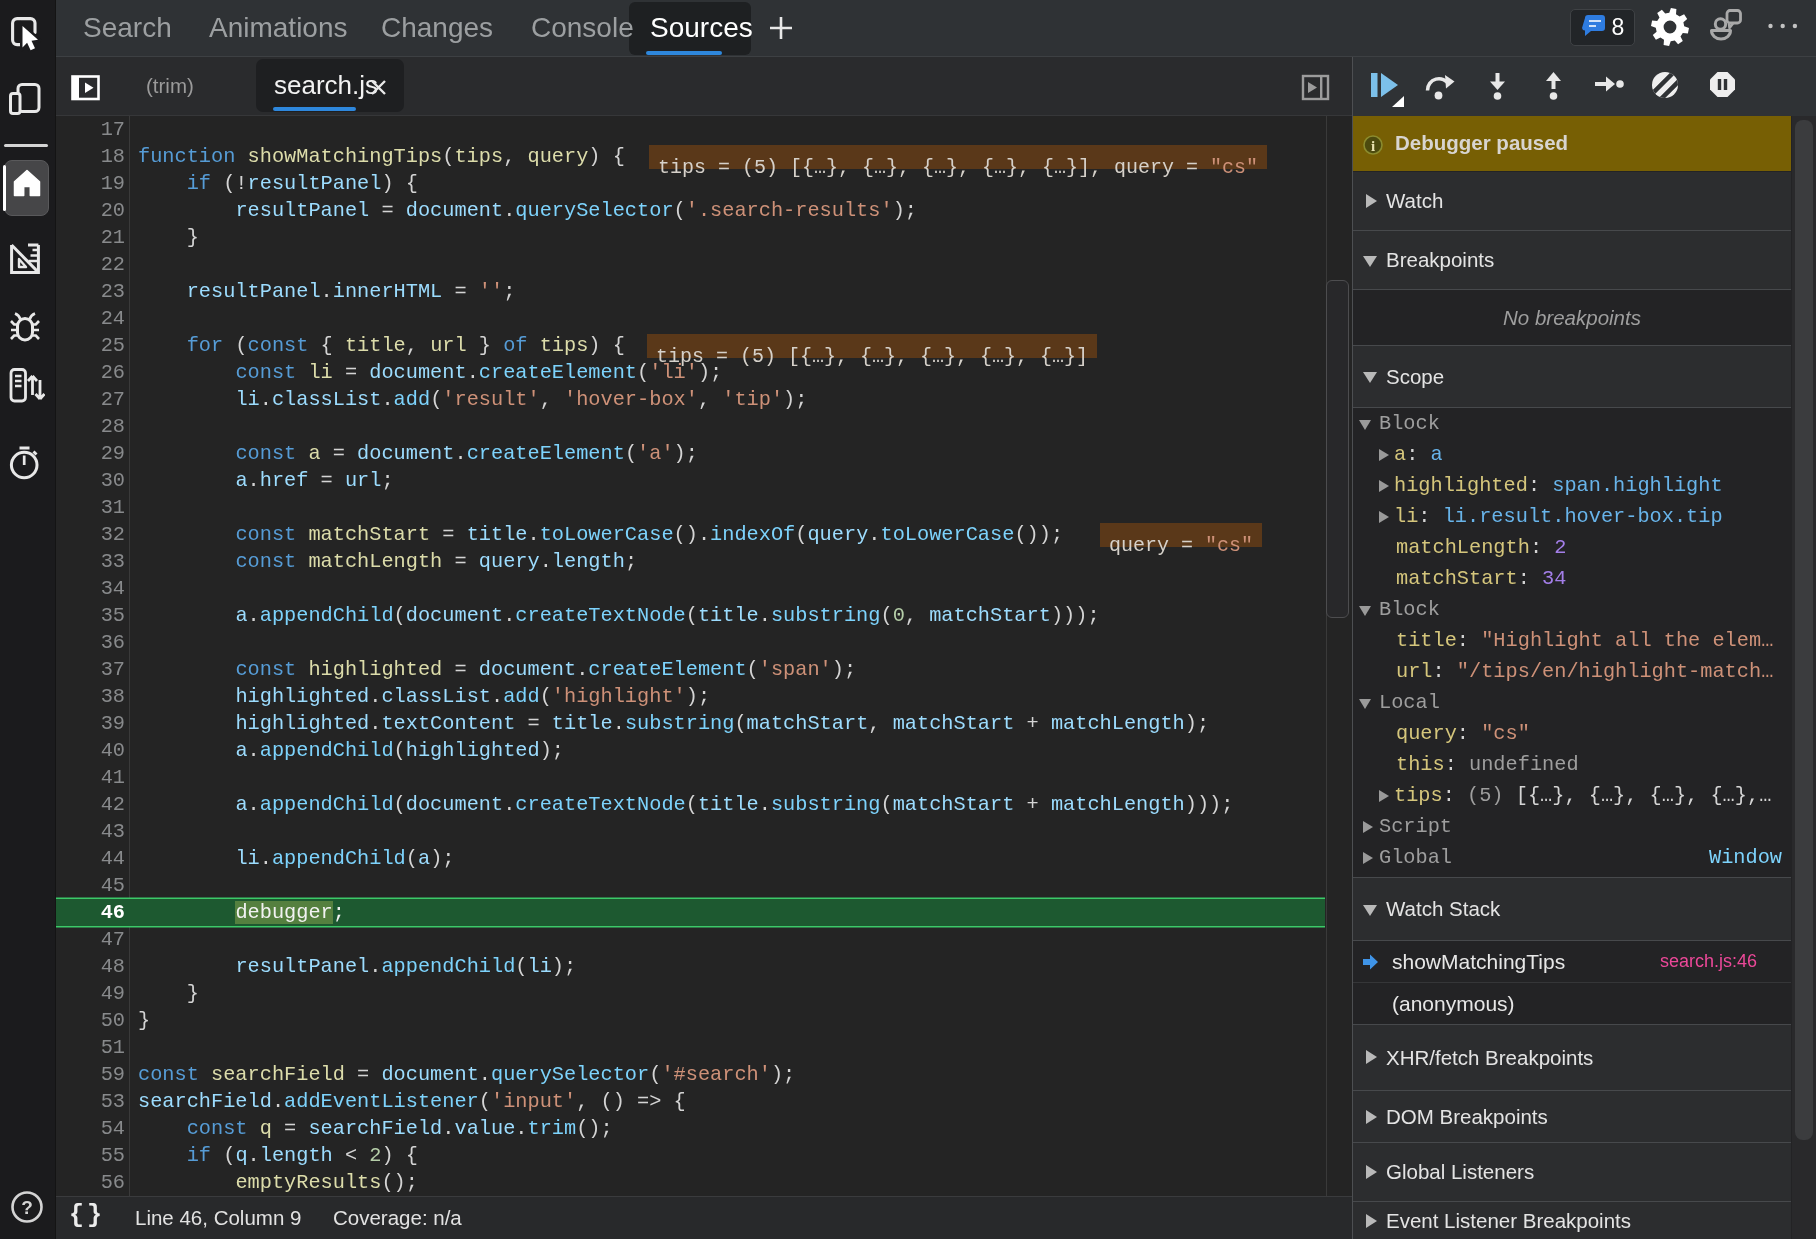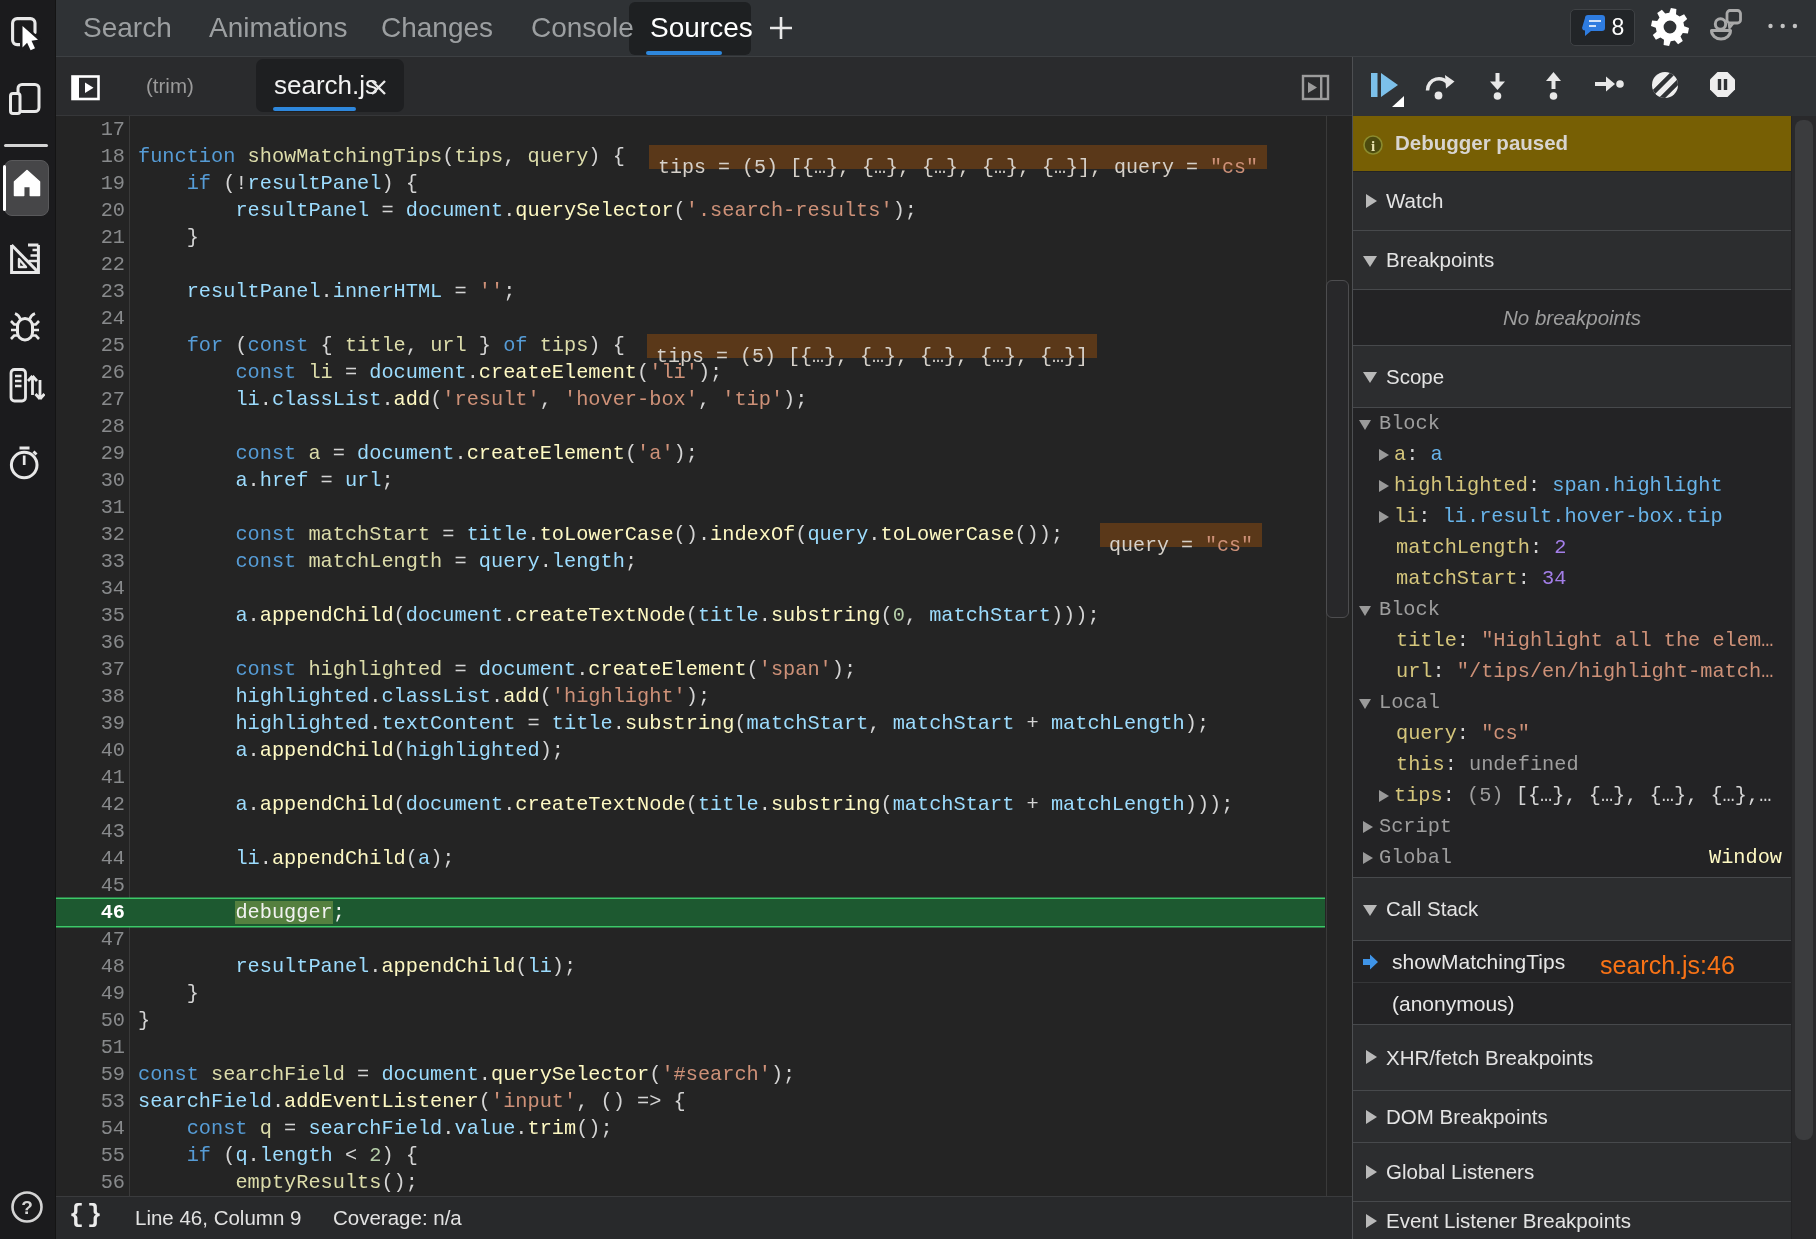--- a/index.html
+++ b/index.html
@@ -16,42 +16,42 @@
 #srcunderline{left:646px;top:51px;width:76px;height:4px;background:#2e87dc;border-radius:2px}
 
 #filerow{left:56px;top:57px;width:1296px;height:59px;background:#2a2b2d;border-bottom:1px solid #363739}
 #ftabbg{left:256px;top:59px;width:148px;height:53px;background:#1e1f21;border-radius:7px}
 #funderline{left:273px;top:107px;width:83px;height:4px;background:#2e87dc;border-radius:2px}
 
 .cl{position:absolute;left:56px;width:1260px;height:27px;line-height:27px;white-space:pre;
  font-family:"Liberation Mono",monospace;font-size:20.3px;color:#d4d4d4;letter-spacing:0px}
 .num{position:absolute;left:0px;width:69px;text-align:right;color:#888a8c;}
 .code{position:absolute;left:82px;top:0}
-.k{color:#569cd6}.d{color:#dcdcaa}.v{color:#9cdcfe}.m{color:#fef9c3}.s{color:#ce9178}.n{color:#b5cea8}
+.k{color:#569cd6}.d{color:#dcdcaa}.v{color:#9cdcfe}.m{color:#7dd3fc}.s{color:#ce9178}.n{color:#b5cea8}
 .widget{position:absolute;top:2.5px;height:22px;line-height:22px;background:#5a3819;color:#d6d1ca;
  padding:12px 9px;font-family:"Liberation Mono",monospace;font-size:20px}
 .dbgtok{background:#55803f;color:#f2f2f2}
 
 #statusbar{left:56px;top:1196px;width:1296px;height:43px;background:#28292b;border-top:1px solid #3a3b3d}
 
 #rpanel{left:1352px;top:57px;width:464px;height:1182px;background:#232325;border-left:1px solid #4d4f52}
 #rtoolbar{left:1353px;top:57px;width:463px;height:59px;background:#2f3235}
 #banner{left:1353px;top:116px;width:438px;height:55px;background:#775f04}
 .sechdr{position:absolute;left:1353px;width:438px;background:#2c2d2f;color:#e4e4e4;font-size:20.5px}
 .sectxt{position:absolute;left:33px;}
 .sep{position:absolute;left:1353px;width:438px;height:1px;background:#47494c}
 .srow{position:absolute;left:1353px;width:438px;white-space:pre;font-family:"Liberation Mono",monospace;font-size:20.3px;color:#d4d4d4}
 .mut{color:#9e9e9e}.pname{color:#d5c67c}.pval{color:#68b4ea}.pnum{color:#a37ee8}
 .tri{position:absolute;width:0;height:0}
 .trir{border-left:11px solid #b9b9b9;border-top:7px solid transparent;border-bottom:7px solid transparent}
 .trid{border-top:11px solid #b9b9b9;border-left:7px solid transparent;border-right:7px solid transparent}
 .trirs{border-left:10px solid #9a9a9a;border-top:6.5px solid transparent;border-bottom:6.5px solid transparent}
 .trids{border-top:10px solid #9a9a9a;border-left:6.5px solid transparent;border-right:6.5px solid transparent}
 .cstext{position:absolute;font-size:21px;color:#e7e7e7}
-.csloc{position:absolute;font-size:25px;color:#f97316;text-align:left}
+.csloc{position:absolute;font-size:18px;color:#ec4899;text-align:right}
 </style></head>
 <body>
 <div id="app">
 <div class="abs" id="topbar"></div>
 <div class="abs" id="srctabbg"></div>
 <div class="abs" id="srcunderline"></div>
 <div class="abs" style="left:0;top:0;width:1816px;height:57px">
       <span class="tab" style="left:83px">Search</span>
       <span class="tab" style="left:209px">Animations</span>
       <span class="tab" style="left:381px">Changes</span>
@@ -228,21 +228,21 @@
     <div class="srow" style="top:719px;height:30px;line-height:30px"><span style="position:absolute;left:43px"><span class="pname">query</span>: <span class="s">"cs"</span></span></div>
     <div class="srow" style="top:750px;height:30px;line-height:30px"><span style="position:absolute;left:43px"><span class="pname">this</span>: <span class="mut">undefined</span></span></div>
     <span class="tri trirs" style="left:1379px;top:790px"></span>
     <div class="srow" style="top:781px;height:30px;line-height:30px"><span style="position:absolute;left:41px"><span class="pname">tips</span>: <span class="mut">(5)</span> [{…}, {…}, {…}, {…},…</span></div>
     <span class="tri trirs" style="left:1363px;top:821px"></span>
     <div class="srow" style="top:812px;height:30px;line-height:30px"><span style="position:absolute;left:26px" class="mut">Script</span></div>
     <span class="tri trirs" style="left:1363px;top:852px"></span>
     <div class="srow" style="top:843px;height:30px;line-height:30px"><span style="position:absolute;left:26px" class="mut">Global</span><span style="position:absolute;right:9px" class="m">Window</span></div>
     <div class="sep" style="top:877px"></div>
     <div class="sechdr" style="top:878px;height:62px;line-height:62px">
-      <span class="sectxt">Call Stack</span>
+      <span class="sectxt">Watch Stack</span>
     </div>
     <span class="tri trid" style="left:1363px;top:905px"></span>
     <div class="sep" style="top:940px"></div>
     <svg class="abs" style="left:1362px;top:953px" width="18" height="18" viewBox="0 0 18 18">
       <path d="M1 6 h7 V1.5 L16 9 L8 16.5 V12 H1 z" fill="#3f94e8"></path>
     </svg>
     <span class="cstext" style="left:1392px;top:950px">showMatchingTips</span>
     <span class="csloc" style="left:1600px;top:951px;width:157px">search.js:46</span>
     <div class="sep" style="top:982px;background:#353638"></div>
     <span class="cstext" style="left:1392px;top:992px">(anonymous)</span>

